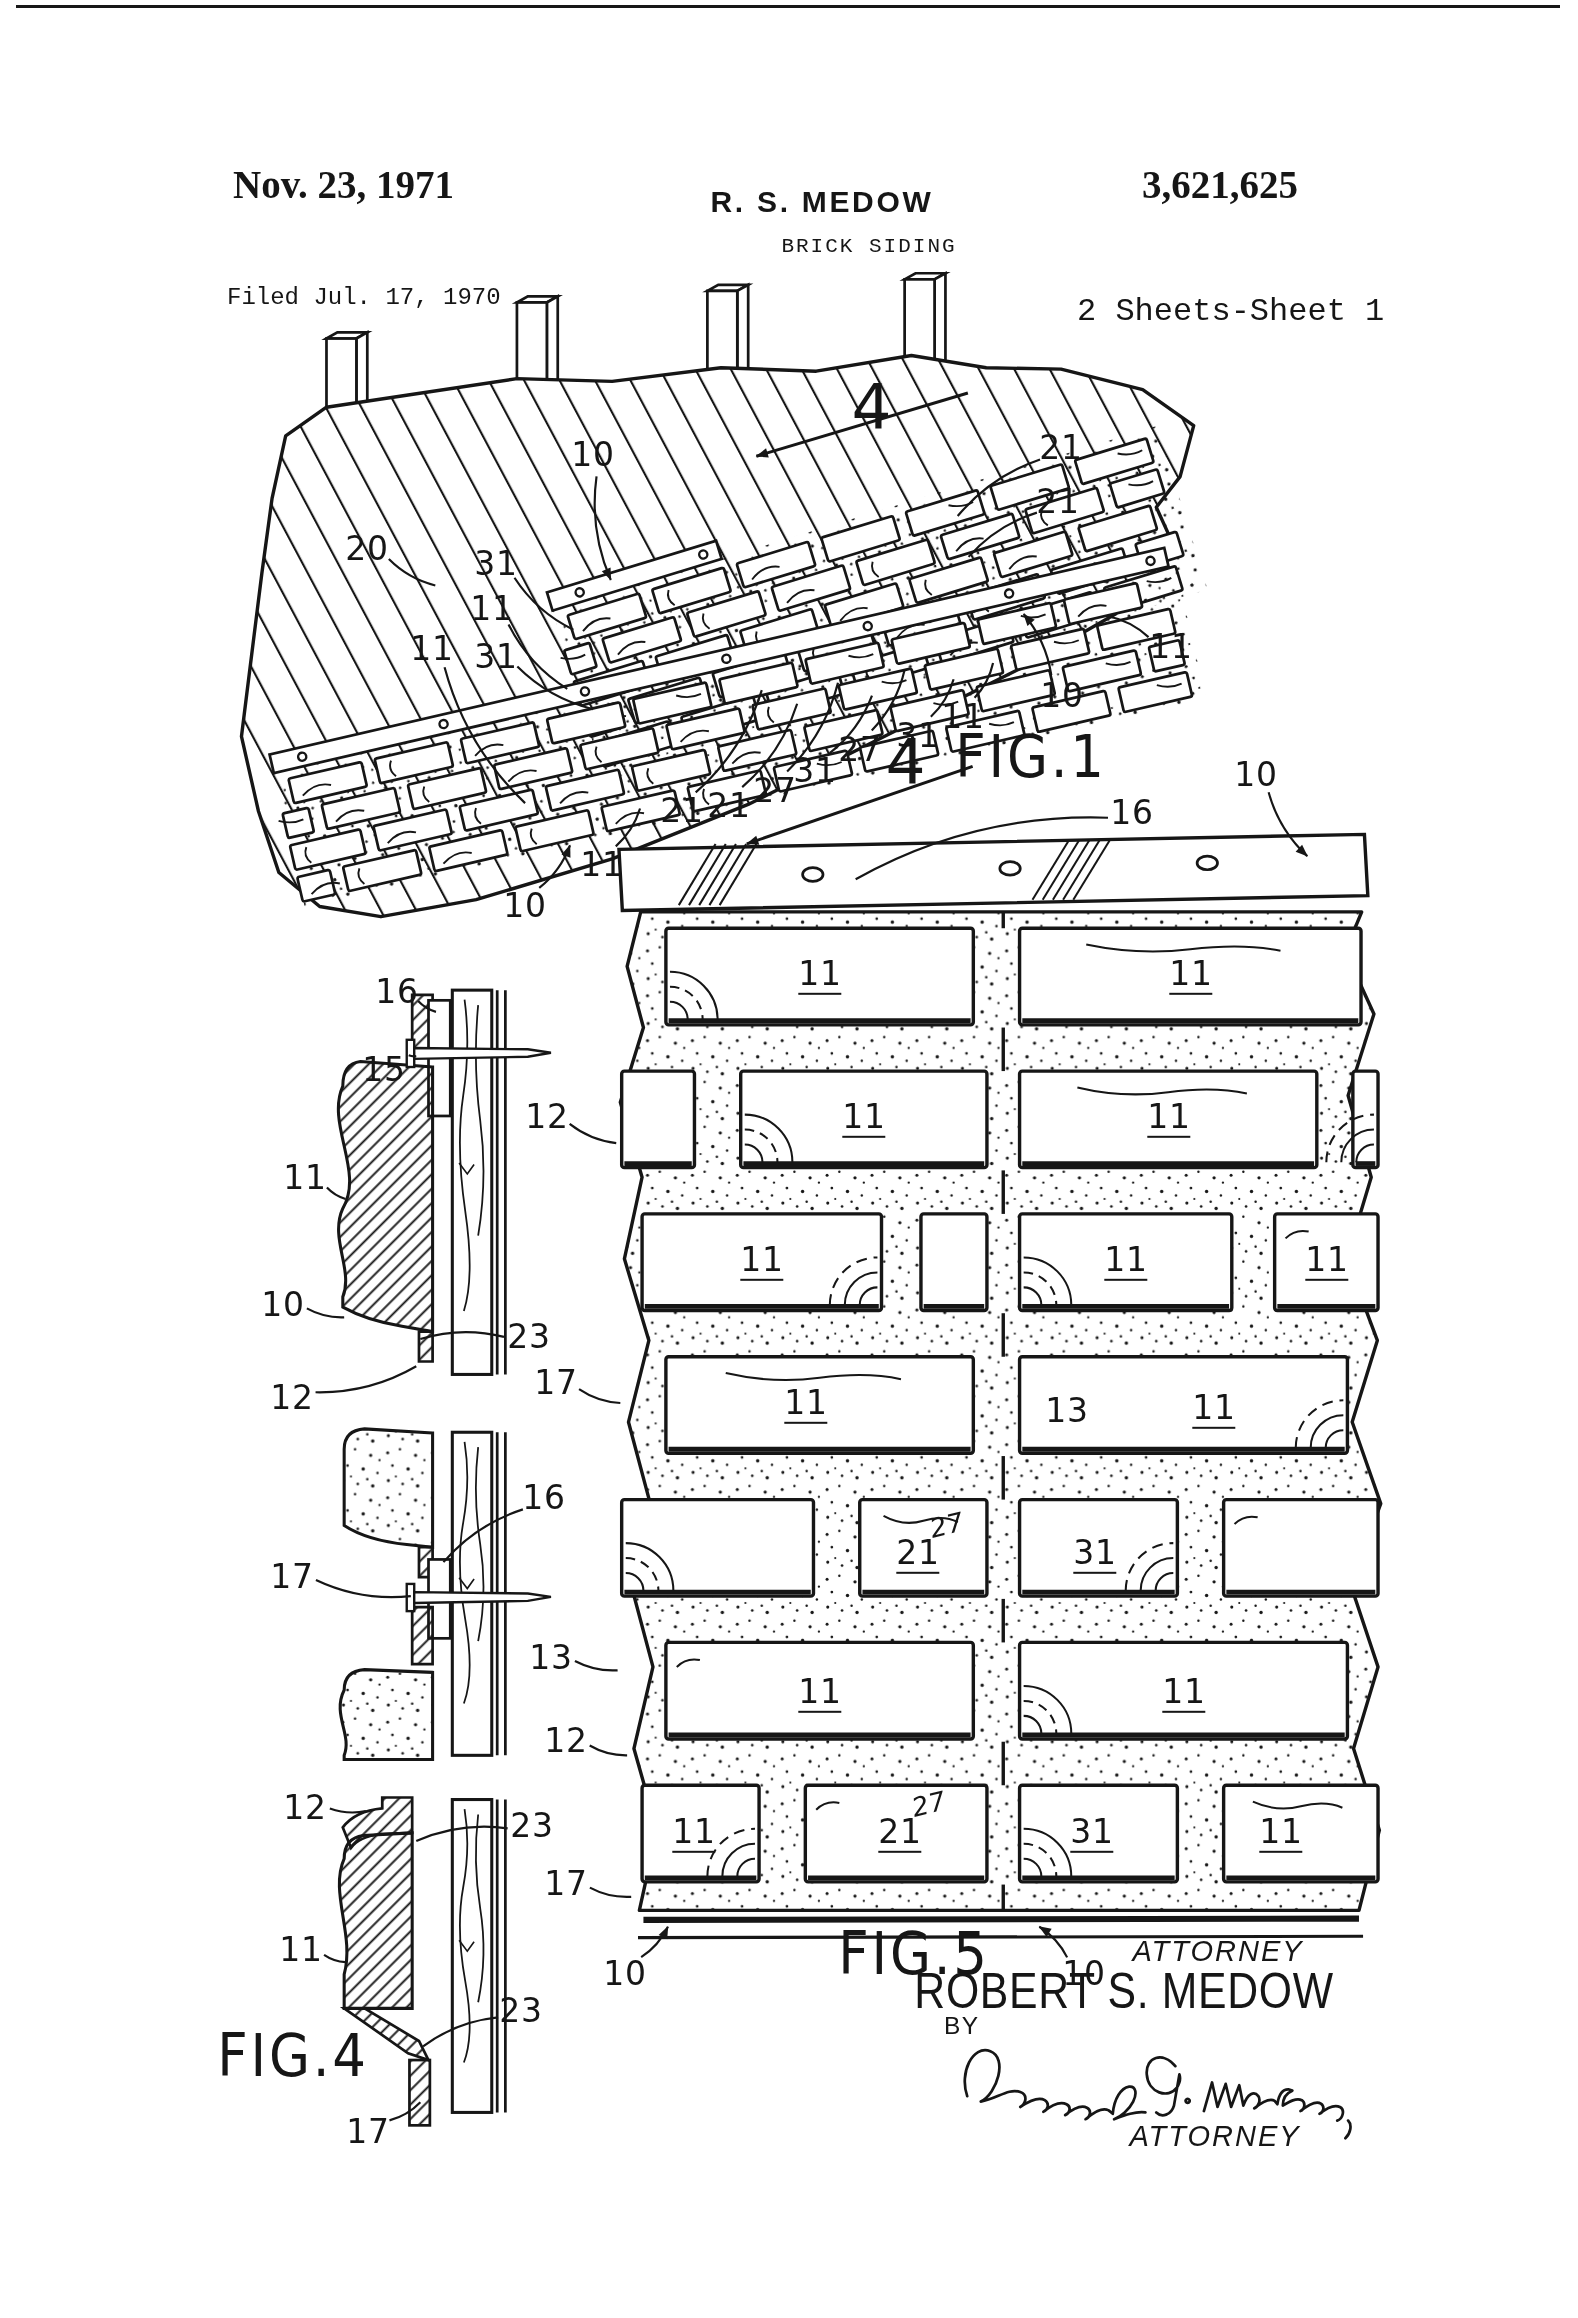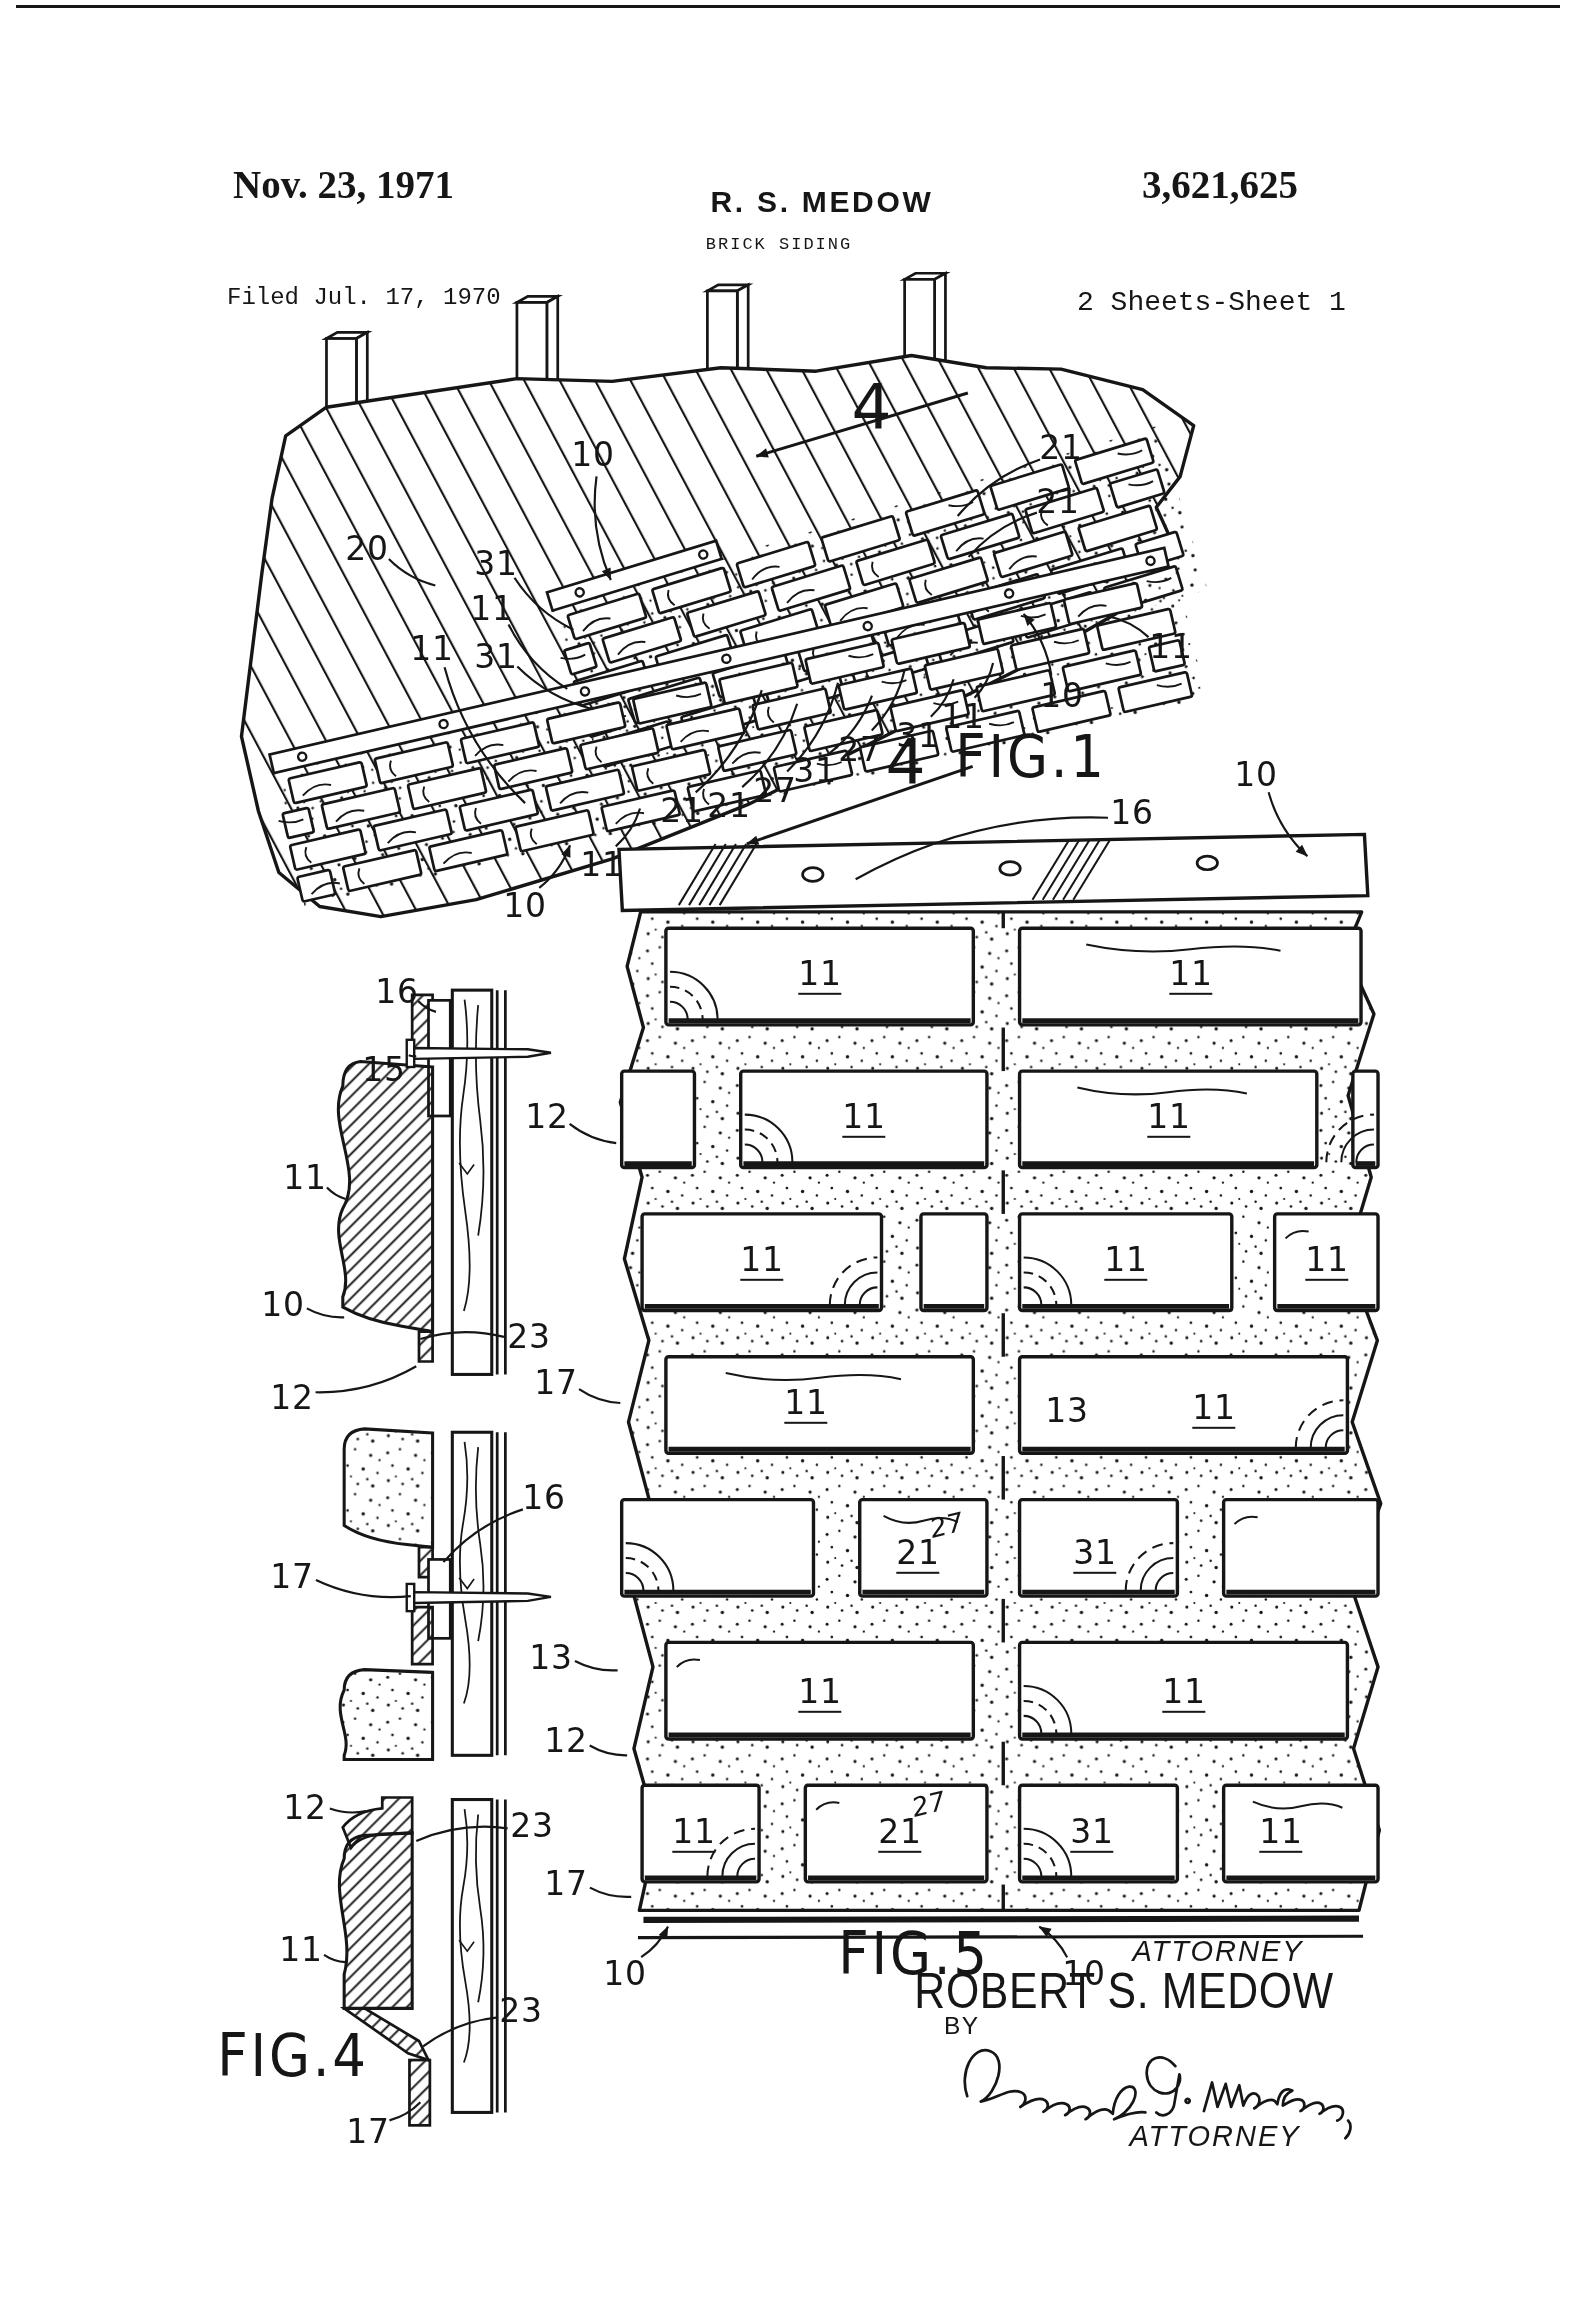--- a/index.html
+++ b/index.html
@@ -6,23 +6,23 @@
   #page{position:relative;width:1578px;height:2319px;background:#ffffff;
         font-family:"Liberation Sans",sans-serif;color:#161616;overflow:hidden;margin:0 auto;}
   #scan-top{position:absolute;top:5.4px;left:16.3px;width:1544px;height:2.7px;background:#171717;}
   #art{position:absolute;left:0;top:0;}
   .hdr{position:absolute;white-space:nowrap;}
   .serif{font-family:"Liberation Serif",serif;font-weight:700;}
   .mono{font-family:"Liberation Mono","DejaVu Sans Mono",monospace;}
   #h-date{left:233px;top:162px;font-size:39px;}
   #h-inv{left:822px;top:185px;font-size:30px;letter-spacing:2.7px;font-weight:700;transform:translateX(-50%);}
   #h-num{left:1142px;top:162px;font-size:39px;}
-  #h-title{left:779px;top:235px;font-size:17px;letter-spacing:2px;transform:translateX(-50%);}
+  #h-title{left:869px;top:235px;font-size:21px;letter-spacing:2px;transform:translateX(-50%);}
   #h-filed{left:227px;top:284px;font-size:24px;}
-  #h-sheet{left:1077px;top:287px;font-size:28px;}
+  #h-sheet{left:1077px;top:293px;font-size:32px;}
   #label-layer{position:absolute;left:0;top:0;width:100%;height:100%;pointer-events:none;}
   .ref-label{position:absolute;transform:translate(-50%,-50%);font-size:33px;line-height:1;
              font-family:"DejaVu Sans",sans-serif;letter-spacing:0.7px;white-space:nowrap;}
   .ref-label.u{border-bottom:2.7px solid #161616;padding-bottom:3.4px;}
   .ref-label.hand{font-size:26px;font-style:italic;transform:translate(-50%,-50%) rotate(-14deg);}
   .ref-label.caption{font-size:53px;letter-spacing:2.7px;transform:translate(-50%,-50%) scale(1,1.1);}
   .ref-label.big4{font-size:63px;}
   #s-inventor{left:1218px;top:1935px;font-size:29px;font-style:italic;letter-spacing:2px;transform:translateX(-50%);}
   #s-name{left:1124px;top:1965px;font-size:45px;letter-spacing:0.7px;transform:translateX(-50%) scale(0.95,1.12);}
   #s-by{left:944px;top:2012px;font-size:24.5px;letter-spacing:1.4px;}

